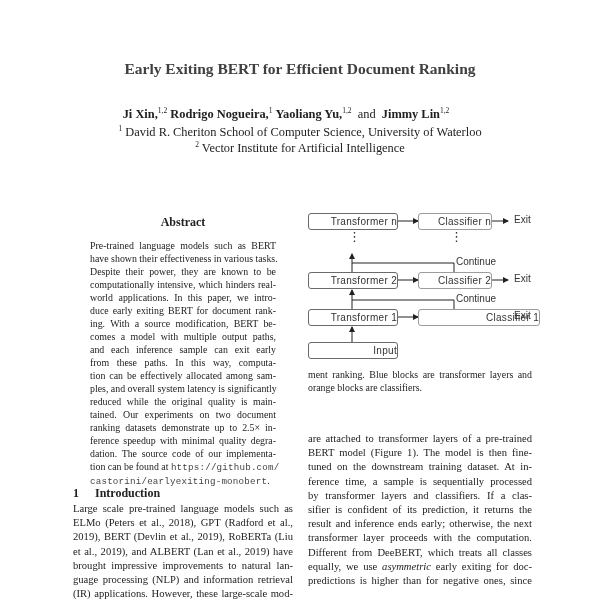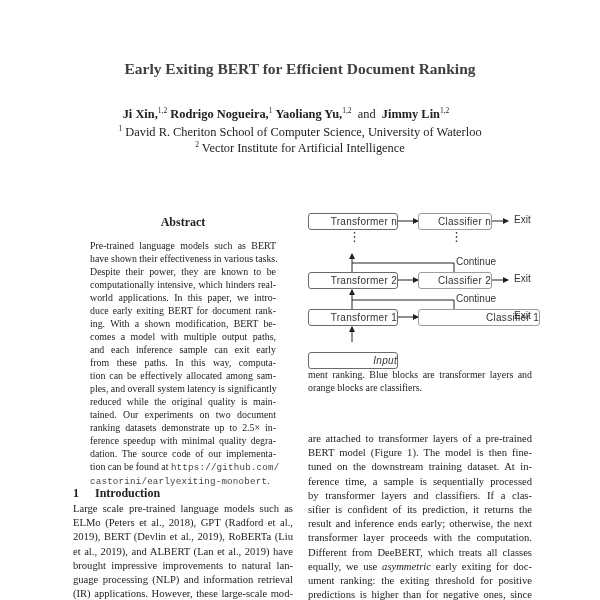--- a/index.html
+++ b/index.html
@@ -56,21 +56,21 @@
 </div>
 
 <div class="abs abstract-h">Abstract</div>
 <div class="abs para abstract-body">
   <span class="ln">Pre-trained language models such as BERT</span>
   <span class="ln">have shown their effectiveness in various tasks.</span>
   <span class="ln">Despite their power, they are known to be</span>
   <span class="ln">computationally intensive, which hinders real-</span>
   <span class="ln">world applications.  In this paper, we intro-</span>
   <span class="ln">duce early exiting BERT for document rank-</span>
-  <span class="ln">ing.  With a shown modification, BERT be-</span>
+  <span class="ln">ing.  With a source modification, BERT be-</span>
   <span class="ln">comes a model with multiple output paths,</span>
   <span class="ln">and each inference sample can exit early</span>
   <span class="ln">from these paths.  In this way, computa-</span>
   <span class="ln">tion can be effectively allocated among sam-</span>
   <span class="ln">ples, and overall system latency is significantly</span>
   <span class="ln">reduced while the original quality is main-</span>
   <span class="ln">tained.  Our experiments on two document</span>
   <span class="ln">ranking datasets demonstrate up to 2.5× in-</span>
   <span class="ln">ference speedup with minimal quality degra-</span>
   <span class="ln">dation.  The source code of our implementa-</span>
@@ -130,34 +130,33 @@
   <div class="box trf" style="left:0;top:60px;width:88px;">Transformer 2</div>
   <div class="box cls" style="left:110px;top:60px;width:72px;">Classifier 2</div>
   <div class="flbl" style="left:206px;top:61px;">Exit</div>
 
   <div class="flbl" style="left:148px;top:81px;">Continue</div>
 
   <div class="box trf" style="left:0;top:97px;width:88px;">Transformer 1</div>
   <div class="box cls" style="left:110px;top:97px;width:72px;padding-left:48px;">Classifier 1</div>
   <div class="flbl" style="left:206px;top:98px;">Exit</div>
 
-  <div class="box trf" style="left:0;top:140px;width:88px;font-style:italic;">Input</div>
+  <div class="box trf" style="left:0;top:130px;width:88px;">Input</div>
 </div>
 
 <div class="abs caption">
   <span class="ln" style="display:block;text-align:justify;text-align-last:justify;white-space:nowrap;">ment ranking.  Blue blocks are transformer layers and</span>
   <span class="ln" style="display:block;white-space:nowrap;">orange blocks are classifiers.</span>
 </div>
 
 <div class="abs para right-body">
   <span class="ln">are attached to transformer layers of a pre-trained</span>
   <span class="ln">BERT model (Figure 1).  The model is then fine-</span>
   <span class="ln">tuned on the downstream training dataset.  At in-</span>
   <span class="ln">ference time, a sample is sequentially processed</span>
   <span class="ln">by transformer layers and classifiers.  If a clas-</span>
   <span class="ln">sifier is confident of its prediction, it returns the</span>
   <span class="ln">result and inference ends early; otherwise, the next</span>
   <span class="ln">transformer layer proceeds with the computation.</span>
   <span class="ln">Different from DeeBERT, which treats all classes</span>
   <span class="ln"><span>equally, we use </span><i>asymmetric</i><span> early exiting for doc-</span></span>
-  <span class="ln">ument ranking: the exiting threshold for positive</span>
   <span class="ln">predictions is higher than for negative ones, since</span>
 </div>
 
 </body></html>

